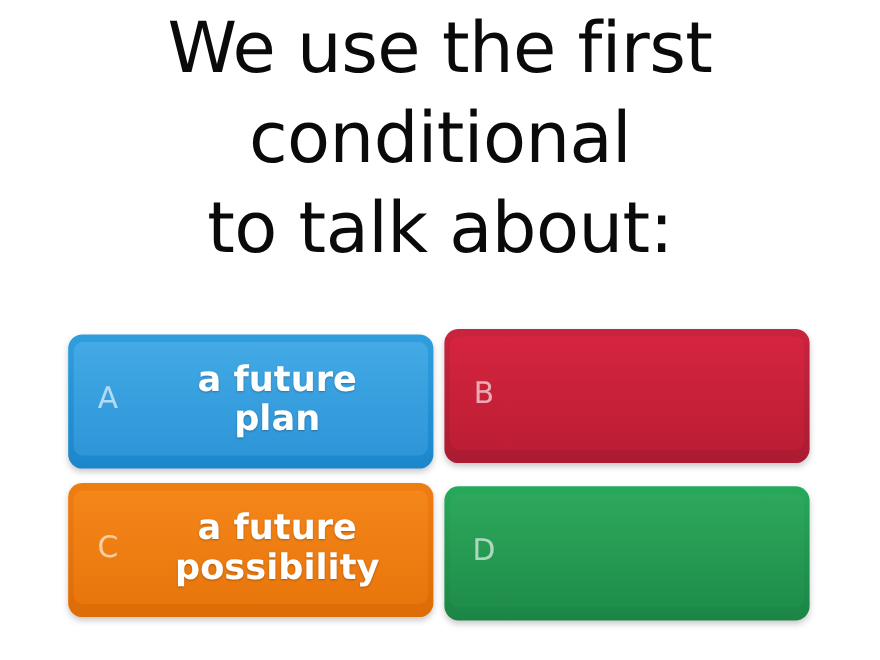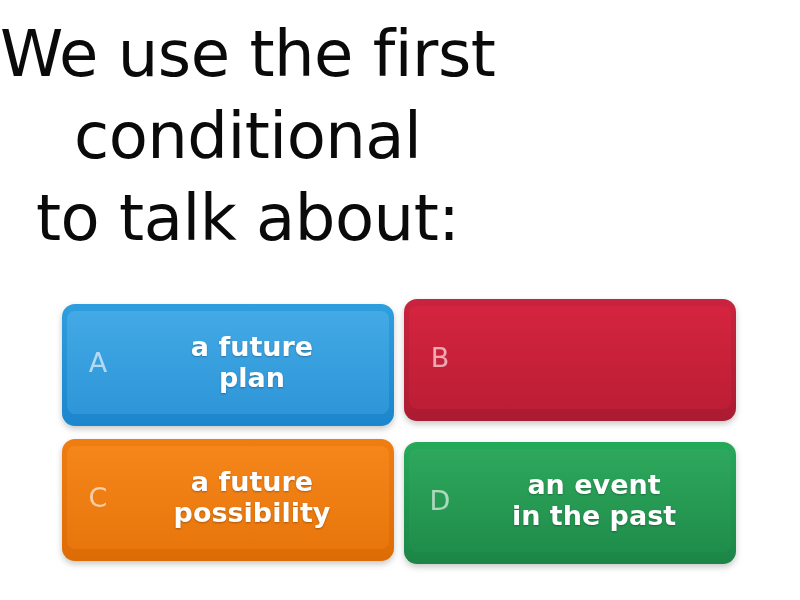--- a/index.html
+++ b/index.html
@@ -21,22 +21,22 @@
     inset: 0;
     display: flex;
     flex-direction: column;
   }
 
   
   .question-area {
     height: 290px;
     display: flex;
     align-items: flex-start;
-    justify-content: flex-start;
-    padding-top: 14px;
+    justify-content: center;
+    padding-top: 4px;
     box-sizing: border-box;
   }
   .question-text {
     font-family: "DejaVu Sans", sans-serif;
     font-weight: 400;
     font-size: 64px;
     line-height: 1.28;
     color: #0a0a0a;
     text-align: center;
     letter-spacing: -0.5px;
@@ -92,21 +92,21 @@
     font-weight: 400;
     color: rgba(255,255,255,0.62);
     font-family: "DejaVu Sans", sans-serif;
     line-height: 1;
   }
 
   .btn-label {
     flex: 1;
     padding-right: 14px;
     text-align: center;
-    font-size: 27px;
+    font-size: 32px;
     font-weight: bold;
     color: #ffffff;
     line-height: 1.12;
     font-family: "DejaVu Sans", sans-serif;
     text-shadow: 0 1px 2px rgba(0,0,0,0.28);
     white-space: pre-line;
   }
 
   
   .c-blue   { background: linear-gradient(#2f9ede, #1c86cc); }
@@ -152,19 +152,17 @@
       <span class="btn-face">
         <span class="btn-letter">C</span>
         <span class="btn-label">a future
 possibility</span>
       </span>
     </button>
 
     <button class="answer-btn c-green pos-d">
       <span class="btn-face">
         <span class="btn-letter">D</span>
-        <span class="btn-label">an event
-in the past</span>
       </span>
     </button>
 
   </div>
 </div>
 
 </body></html>

